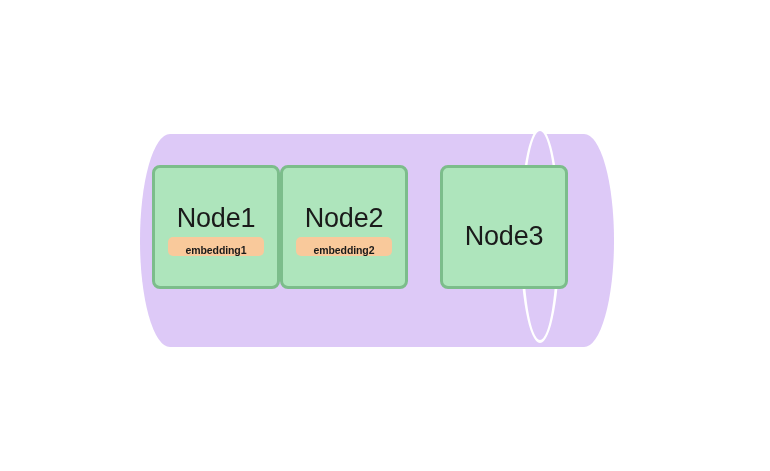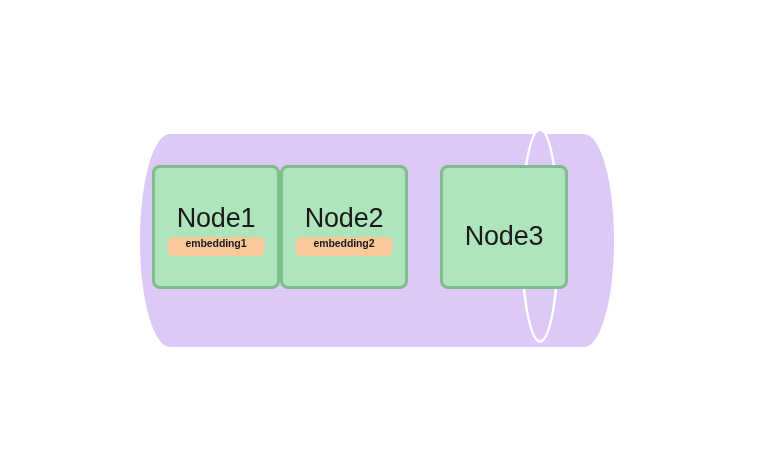--- a/index.html
+++ b/index.html
@@ -75,21 +75,21 @@
     margin-top: 18px;
   }
   .embedding-pill {
     margin-top: 4px;
     margin-bottom: 14px;
     width: 96px;
     height: 19px;
     background: #f9c99b;
     border-radius: 5px;
     display: flex;
-    align-items: flex-start;
+    align-items: flex-end;
     justify-content: center;
   }
   .embedding-label {
     font-size: 10.5px;
     line-height: 12px;
     color: #1a1a1a;
     font-weight: 700;
     letter-spacing: -0.1px;
   }
 </style>

